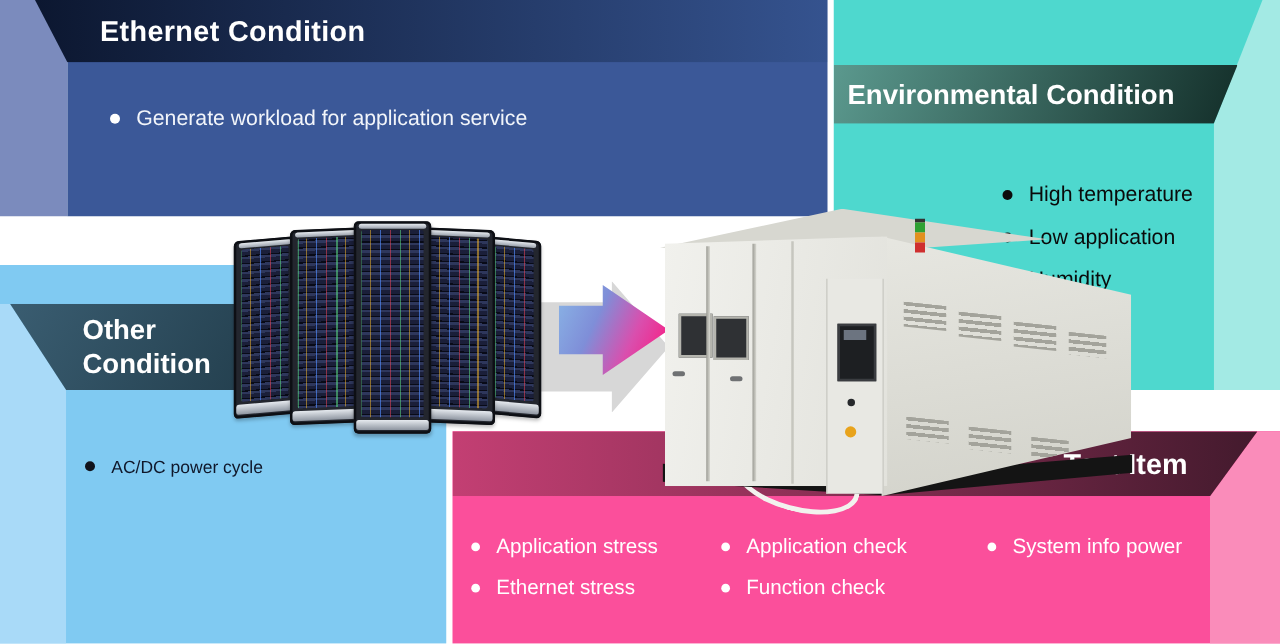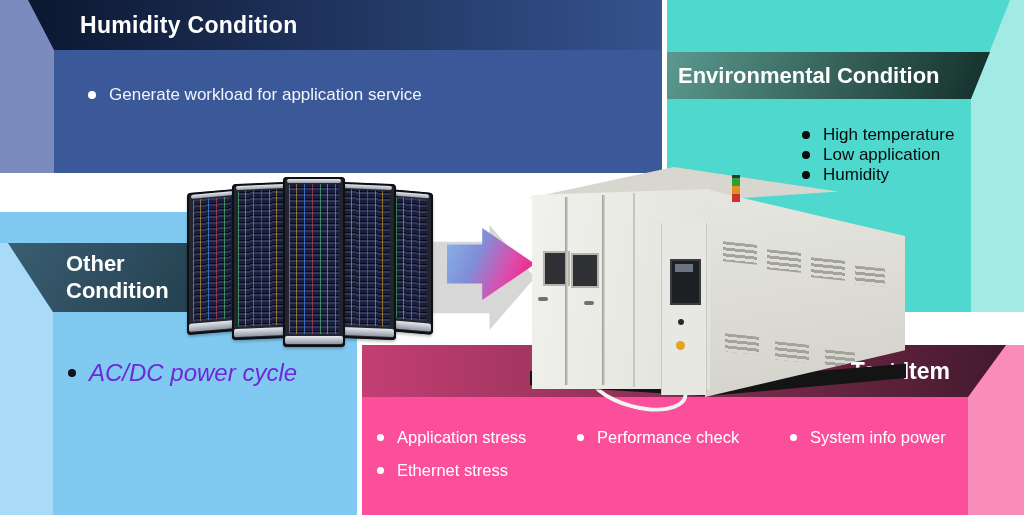--- a/index.html
+++ b/index.html
@@ -19,21 +19,21 @@
 
   
   .env-body{left:667px;top:0;width:357px;height:312px;background:#4ed8ce;}
   .env-strip{left:947px;top:0;width:77px;height:312px;background:#a3eae4;
     clip-path:polygon(81.8% 0,100% 0,100% 100%,31.2% 100%,31.2% 31.7%);}
   .env-hdr{left:667px;top:52px;width:323px;height:47px;
     background:linear-gradient(110deg,#5b998e,#132e29);
     clip-path:polygon(0 0,100% 0,94.1% 100%,0 100%);}
   .env-hdr .hdr-text{display:block;padding-left:11px;line-height:47px;
     font-size:22px;font-weight:bold;color:#ffffff;}
-  .env-bullets{left:802px;top:125px;display:flex;flex-direction:column;row-gap:0;z-index:3;}
+  .env-bullets{left:802px;top:146px;display:flex;flex-direction:column;row-gap:14px;z-index:3;}
 
   
   .other-body{left:0;top:212px;width:357px;height:303px;background:#80caf2;}
   .other-strip{left:0;top:243px;width:53px;height:272px;background:#a9daf8;
     clip-path:polygon(0 0,15.1% 0,100% 25.4%,100% 100%,0 100%);}
   .other-hdr{left:8px;top:243px;width:188px;height:69px;
     background:linear-gradient(120deg,#3a5d71,#24404f);
     clip-path:polygon(0 0,100% 0,100% 100%,23.9% 100%);}
   .other-hdr .hdr-text{display:block;padding:7px 12px 0 58px;width:120px;
     font-size:22px;font-weight:bold;color:#ffffff;line-height:27px;}
@@ -54,21 +54,21 @@
   .test-col3{left:790px;top:427px;}
 
   
   .bullet{display:flex;align-items:center;height:20px;white-space:nowrap;}
   .dot{width:8px;height:8px;border-radius:50%;margin-right:13px;flex:none;}
   .dot-white{background:#ffffff;}
   .dot-dark{background:#0c0c0c;}
   .dot-navy{background:#10131c;}
   .bt-light{font-size:17px;color:#f2f5fa;}
   .bt-dark{font-size:17px;color:#0a0a0a;}
-  .bt-navy{font-size:24px;color:#6d28d9;font-style:italic;}
+  .bt-navy{font-size:14px;color:#0f172a;}
   .bt-pink{font-size:16.5px;color:#ffffff;}
   .test-col .dot{width:7px;height:7px;}
 
   
   .racks{left:185px;top:175px;width:248px;height:173px;z-index:6;}
   .rack{position:absolute;background:#23262e;border-radius:4px;
     box-shadow:inset 0 0 0 2px #0d0f14, 0 2px 3px rgba(0,0,0,.25);}
   .rack .rpanel{position:absolute;left:6px;right:6px;top:7px;bottom:13px;border-radius:2px;
     background-color:#0e1220;
     background-image:
@@ -143,21 +143,21 @@
   .ch-lamp .r{height:8px;background:#cf2f2f;}
 </style>
 </head>
 <body>
 
 <div class="stage">
 
   <div class="abs product-strip"></div>
   <div class="abs product-body"></div>
   <div class="abs product-hdr">
-    <span class="hdr-text">Humidity Condition</span>
+    <span class="hdr-text">Ethernet Condition</span>
   </div>
   <div class="abs product-bullets">
     <div class="bullet">
       <span class="dot dot-white"></span>
       <span class="bt-light">Generate workload for application service</span>
     </div>
   </div>
 
   <div class="abs env-body"></div>
   <div class="abs env-strip"></div>
@@ -202,21 +202,25 @@
       <span class="bt-pink">Application stress</span>
     </div>
     <div class="bullet">
       <span class="dot dot-white"></span>
       <span class="bt-pink">Ethernet stress</span>
     </div>
   </div>
   <div class="abs test-col test-col2">
     <div class="bullet">
       <span class="dot dot-white"></span>
-      <span class="bt-pink">Performance check</span>
+      <span class="bt-pink">Application check</span>
+    </div>
+    <div class="bullet">
+      <span class="dot dot-white"></span>
+      <span class="bt-pink">Function check</span>
     </div>
   </div>
   <div class="abs test-col test-col3">
     <div class="bullet">
       <span class="dot dot-white"></span>
       <span class="bt-pink">System info power</span>
     </div>
   </div>
 
   <div class="abs arrow-grey"></div>

